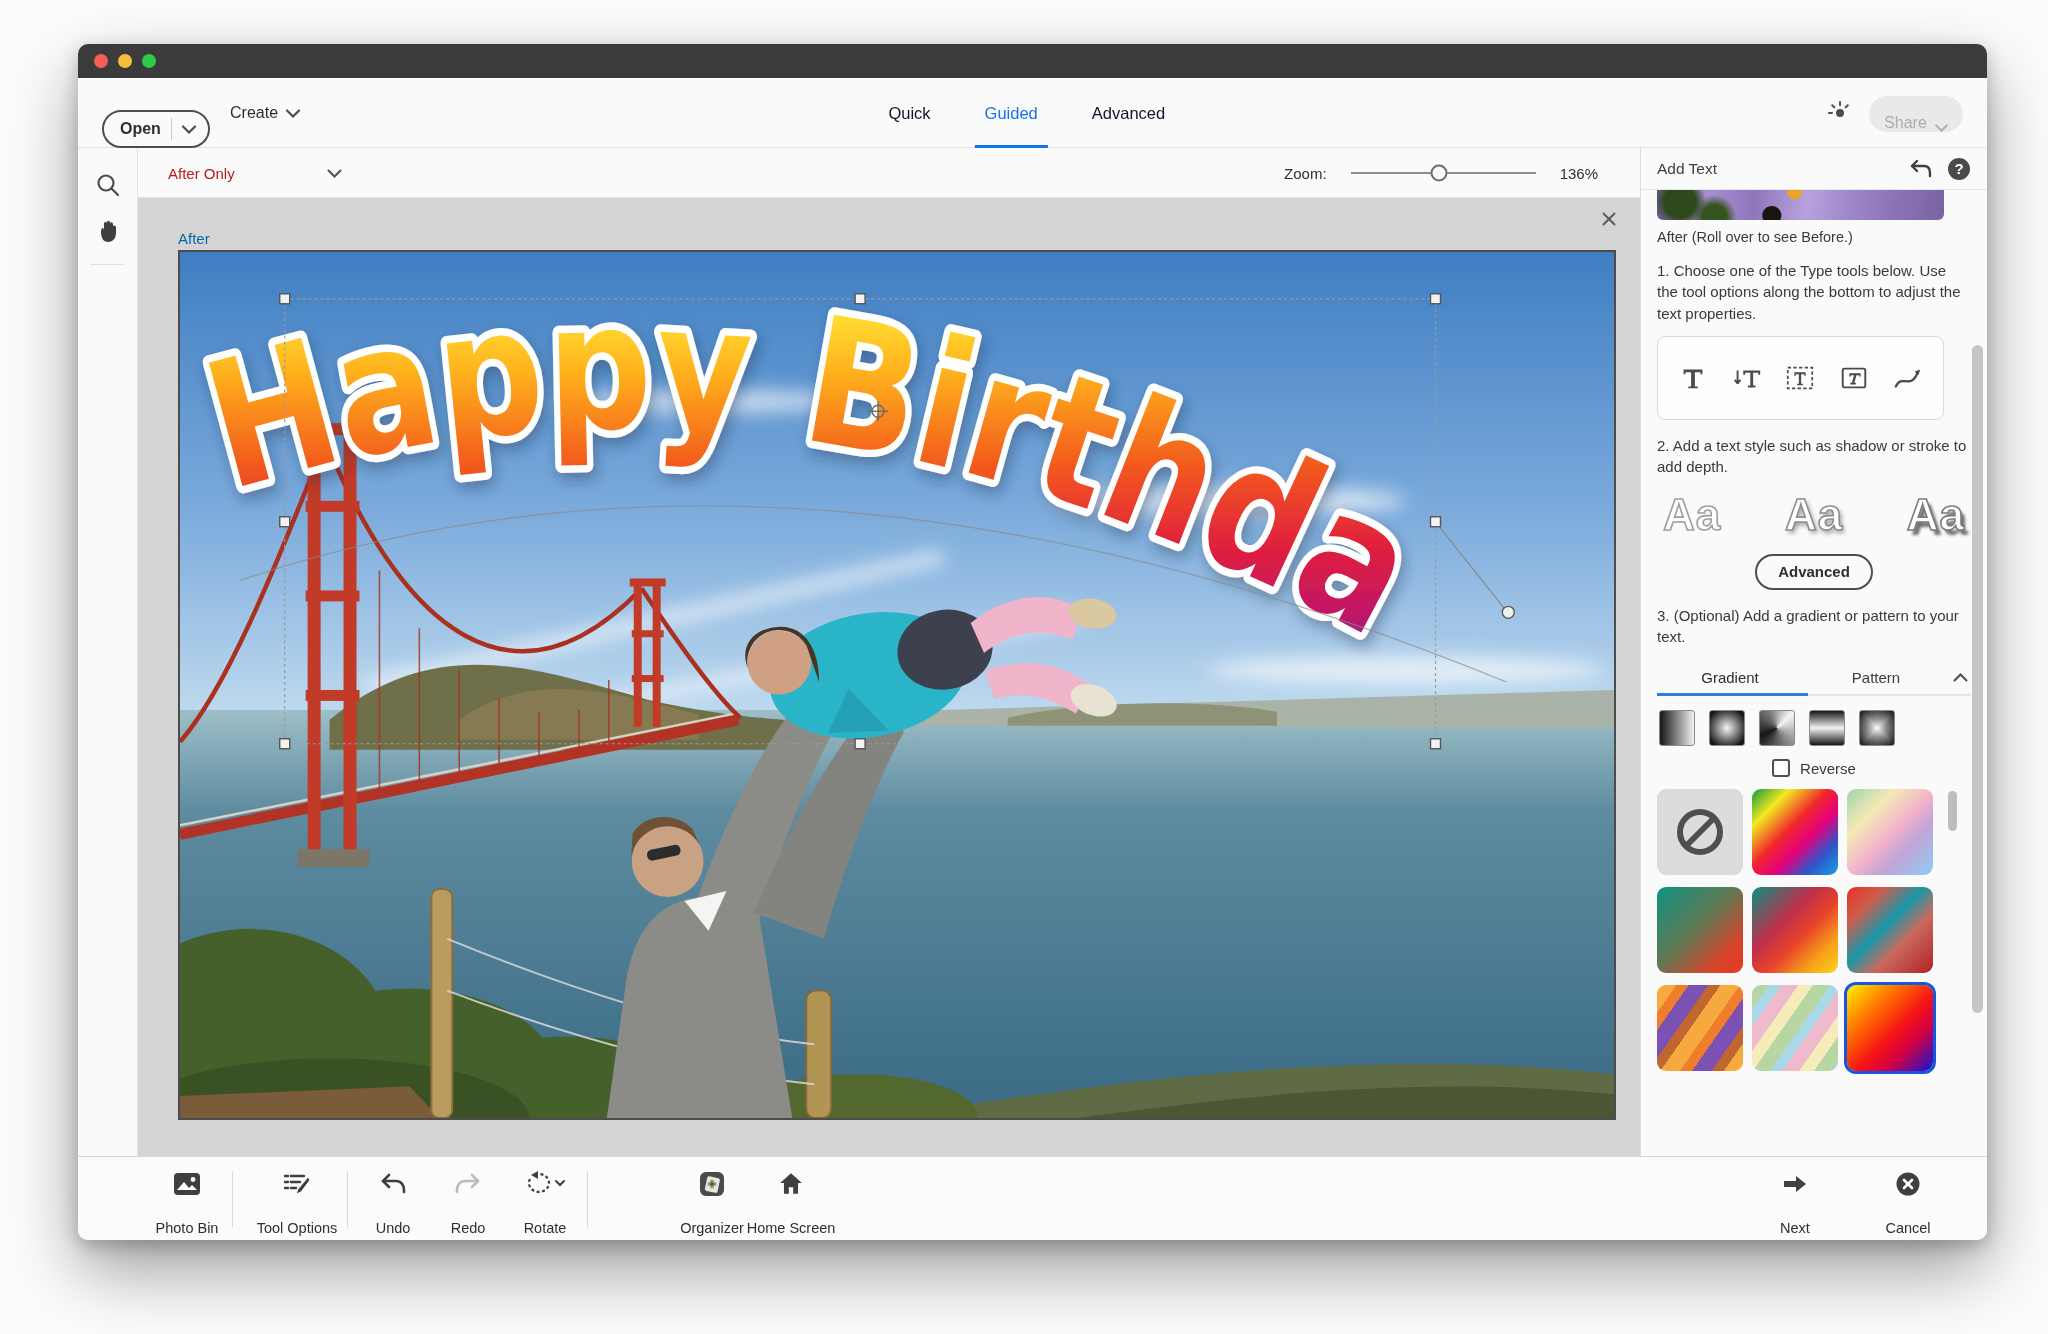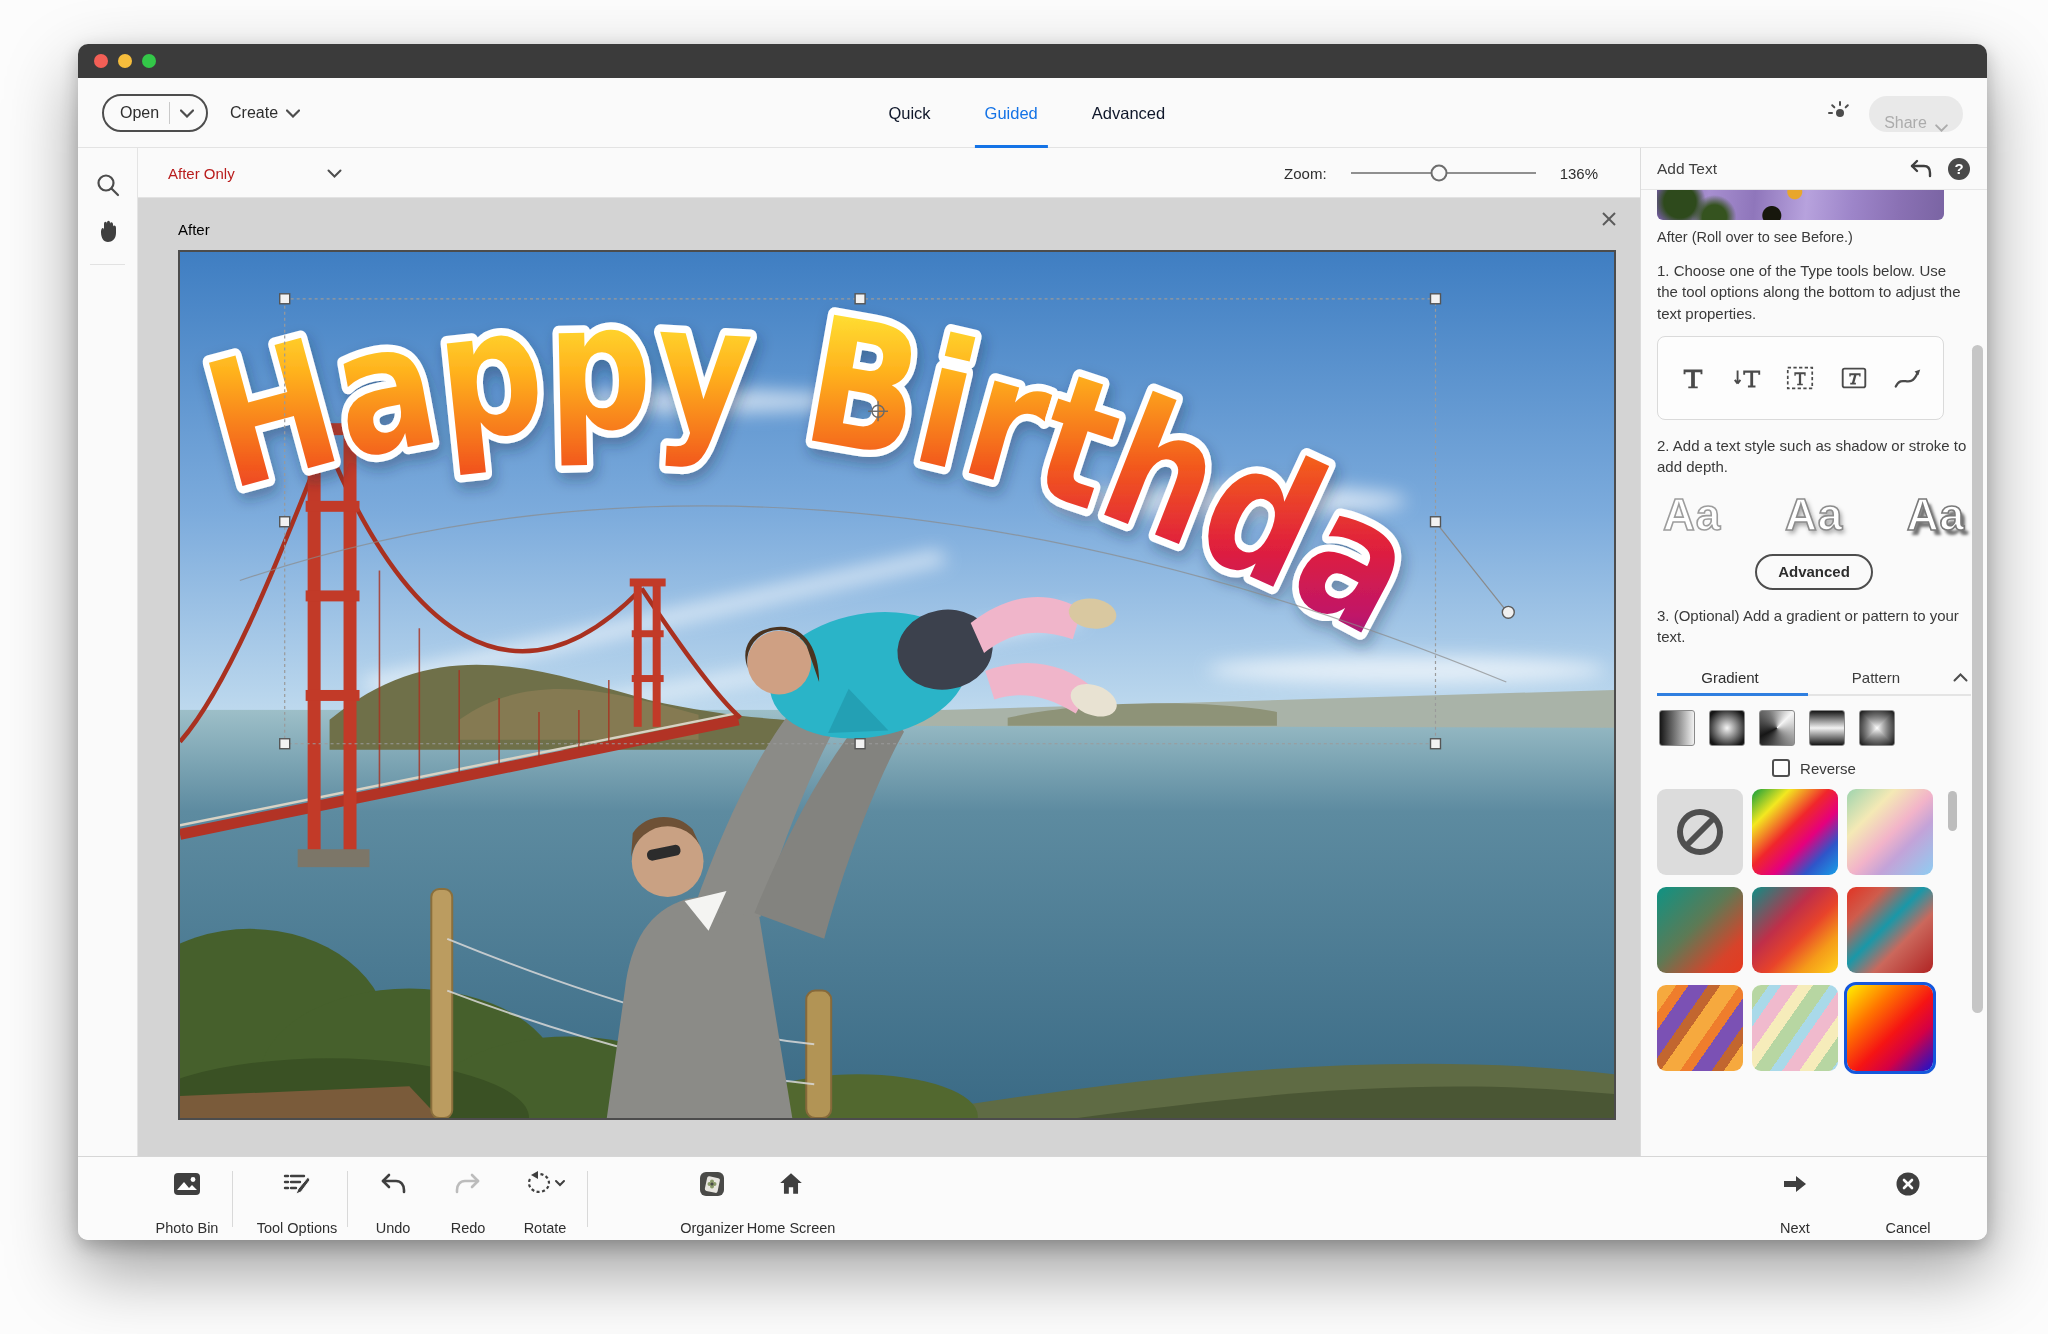--- a/index.html
+++ b/index.html
@@ -10,22 +10,22 @@
   .window { position:absolute; left:78px; top:44px; width:1909px; height:1196px;
     background:#fafafa; border-radius:10px; overflow:hidden;
     box-shadow:0 30px 70px rgba(0,0,0,.38), 0 6px 18px rgba(0,0,0,.22); }
 
   .titlebar { position:absolute; left:0; top:0; width:100%; height:34px; background:#3b3b3b; }
   .traffic { position:absolute; left:16px; top:10px; display:flex; gap:10px; }
   .traffic span { width:14px; height:14px; border-radius:50%; display:block; }
 
   
   .topbar { position:absolute; left:0; top:34px; width:100%; height:70px; background:#fafafa; border-bottom:1px solid #e3e3e3; }
-  .open-btn { position:absolute; left:24px; top:16px; height:38px; border:2px solid #4d4d4d; border-radius:19px;
-    display:flex; align-items:center; padding:0 12px 0 16px; gap:10px; color:#2e2e2e; font-size:16px; background:#fafafa; cursor:pointer; }
+  .open-btn { position:absolute; left:24px; top:32px; height:38px; border:2px solid #4d4d4d; border-radius:19px;
+    display:flex; align-items:center; padding:0 12px 0 16px; gap:10px; color:#2e2e2e; font-size:16px; background:#fafafa; cursor:pointer;font-weight:bold; }
   .open-btn .sep { width:1px; height:22px; background:#c9c9c9; }
   .create-btn { position:absolute; left:152px; top:16px; height:38px; display:flex; align-items:center; gap:8px; color:#2e2e2e; font-size:16px; cursor:pointer; }
   .mode-tabs { position:absolute; left:50%; transform:translateX(-52%); top:0; height:70px; display:flex; gap:46px; }
   .mode-tab { height:100%; display:flex; align-items:center; font-size:16.5px; color:#0f172a; cursor:pointer; position:relative; padding:0 4px; }
   .mode-tab.active { color:#1473e6; }
   .mode-tab.active::after { content:""; position:absolute; left:-6px; right:-6px; bottom:0; height:3px; background:#1473e6; }
   .sun-btn { position:absolute; right:134px; top:22px; }
   .share-btn { position:absolute; right:24px; top:18px; height:36px; width:94px; border-radius:18px; background:#e9e9e9;
     display:flex; align-items:flex-end; justify-content:center; gap:8px; color:#acacac; font-size:16px; }
 
@@ -37,21 +37,21 @@
 
   .center-col { position:absolute; left:60px; top:0; right:347px; height:100%; }
   .viewbar { position:absolute; left:0; top:0; width:100%; height:50px; background:#fafafa; border-bottom:1px solid #e2e2e2; }
   .view-select { position:absolute; left:30px; top:0; height:50px; display:flex; align-items:center; gap:92px; font-size:15px; color:#b91c1c; cursor:pointer; }
   .zoom-group { position:absolute; right:42px; top:0; height:50px; display:flex; align-items:center; gap:24px; font-size:15px; color:#2f2f2f; }
   .zoom-track { position:relative; width:185px; height:2px; background:#8f8f8f; }
   .zoom-knob { position:absolute; left:48%; top:50%; transform:translate(-50%,-50%); width:17px; height:17px; border-radius:50%;
     background:#fafafa; border:2px solid #6d6d6d; cursor:pointer; }
 
   .canvas-area { position:absolute; left:0; top:50px; right:0; bottom:0; background:#d4d4d4; }
-  .frame-label { position:absolute; left:40px; top:23px; font-size:15px; color:#000000; }
+  .frame-label { position:absolute; left:40px; top:32px; font-size:15px; color:#0369a1; }
   .canvas-close { position:absolute; left:1458px; top:8px; width:26px; height:26px; display:flex; align-items:center; justify-content:center; cursor:pointer; }
   .photo { position:absolute; left:40px; top:52px; width:1438px; height:870px; border:2px solid #4c4c4c; }
   .photo svg { display:block; width:100%; height:100%; }
 
   
   .panel { position:absolute; right:0; top:0; width:347px; height:100%; background:#fafafa; border-left:1px solid #dcdcdc; }
   .panel-header { height:42px; display:flex; align-items:center; padding:0 16px; border-bottom:1px solid #e6e6e6; }
   .panel-title { font-size:15.5px; color:#404040; flex:1; }
   .panel-header .hicon { margin-left:14px; cursor:pointer; display:flex; }
   .panel-body { padding:0 16px; position:relative; }

